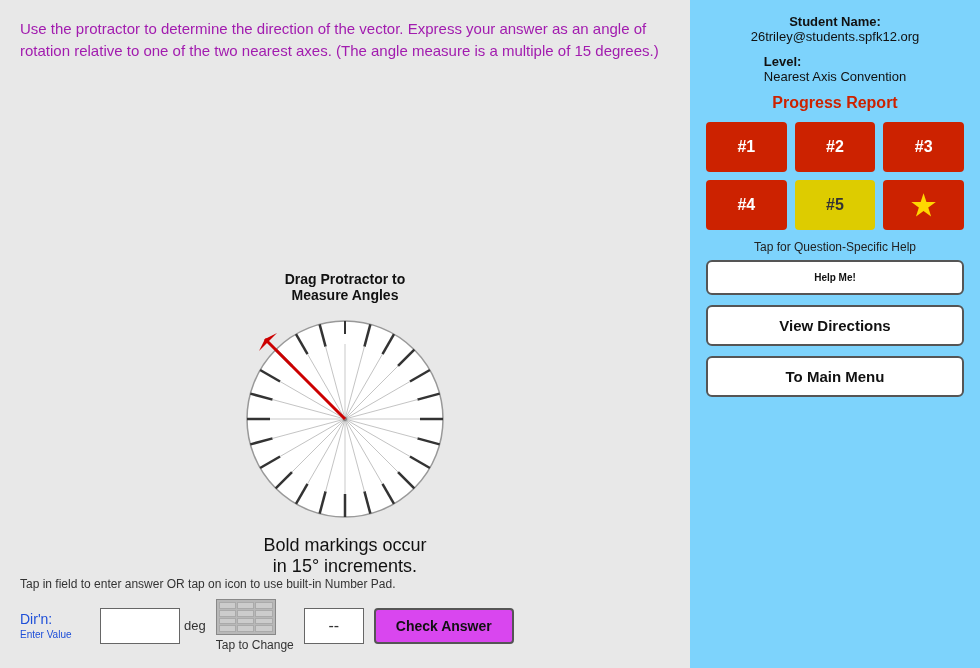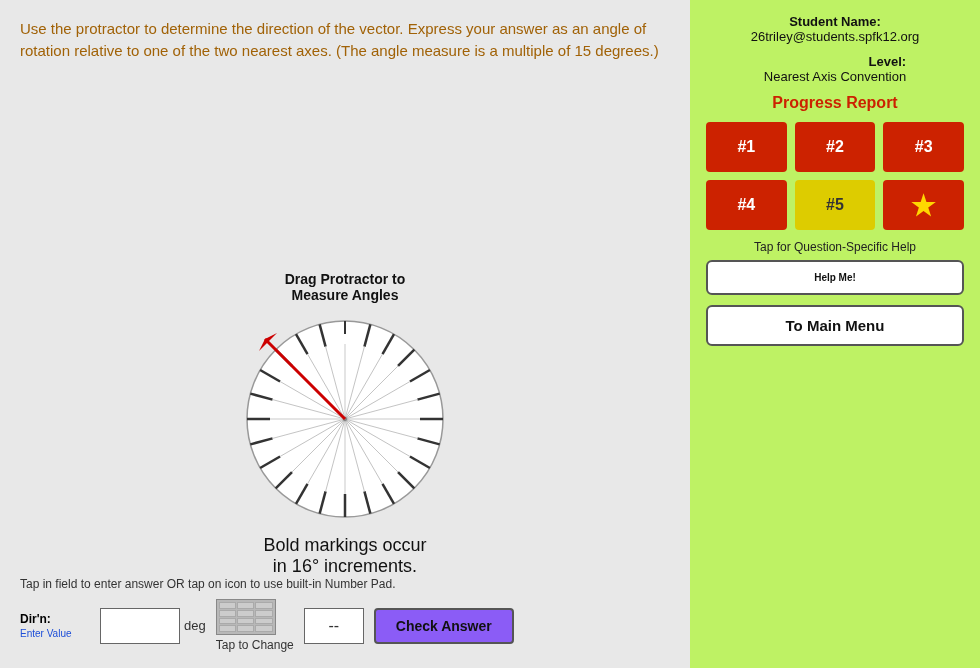--- a/index.html
+++ b/index.html
@@ -18,21 +18,21 @@
       background: #e8e8e8;
       padding: 18px 20px 10px 20px;
       position: relative;
       display: flex;
       flex-direction: column;
     }
 
     .instructions {
       font-size: 15px;
       line-height: 1.45;
-      color: #a16207;
+      color: #a21caf;
       margin-bottom: 4px;
     }
 
     .protractor-area {
       display: flex;
       flex-direction: column;
       align-items: center;
       flex: 1;
       position: relative;
       justify-content: flex-end;
@@ -84,23 +84,23 @@
 
     .dir-label-col {
       display: flex;
       flex-direction: column;
       align-items: flex-start;
       gap: 2px;
       width: 70px;
     }
 
     .dir-label {
-      font-size: 12px;
-      font-weight: bold;
-      color: #000000;
+      font-size: 14px;
+      font-weight: normal;
+      color: #1d4ed8;
     }
 
     .value-label {
       font-size: 10px;
       color: #1d4ed8;
     }
 
     .deg-input-wrap {
       display: flex;
       align-items: center;
@@ -150,34 +150,34 @@
       background: white;
       border: 1px solid #666;
       display: flex;
       align-items: center;
       justify-content: center;
       font-size: 16px;
       color: #333;
     }
 
     .check-btn {
-      background: #8b5cf6;
+      background: #d946ef;
       border: 2px solid #555;
       border-radius: 4px;
       padding: 8px 20px;
       font-size: 14px;
       font-weight: bold;
       cursor: pointer;
       color: #111;
     }
 
     
     .right-panel {
       width: 290px;
-      background: #bef264;
+      background: #7dd3fc;
       padding: 14px 16px;
       display: flex;
       flex-direction: column;
       align-items: center;
       gap: 10px;
     }
 
     .student-name-label {
       font-size: 13px;
       font-weight: bold;
@@ -188,21 +188,21 @@
     .student-email {
       font-size: 13px;
       color: #111;
       text-align: center;
     }
 
     .level-label {
       font-size: 13px;
       font-weight: bold;
       color: #111;
-      text-align: right;
+      text-align: left;
     }
 
     .level-value {
       font-size: 13px;
       color: #111;
       text-align: right;
     }
 
     .progress-title {
       font-size: 16px;
@@ -356,21 +356,21 @@
           <line x1="110" y1="35" x2="110" y2="108" stroke="#bbb" stroke-width="0.8" transform="rotate(345 110 110)"></line>
         </g>
 
         <line x1="110" y1="110" x2="30" y2="30" stroke="#cc0000" stroke-width="3"></line>
         <polygon points="30,30 42,24 24,42" fill="#cc0000"></polygon>
       </svg>
     </div>
 
     <div class="bold-label">
       <span>Bold markings occur</span><br>
-      <span>in 16° increments.</span>
+      <span>in 15° increments.</span>
     </div>
   </div>
 
   <div class="bottom-section">
     <p class="tap-hint">Tap in field to enter answer OR tap on icon to use built-in Number Pad.</p>
     <div class="input-row">
       <div class="dir-label-col">
         <span class="dir-label">Dir'n:</span>
         <span class="value-label">Enter Value</span>
       </div>
@@ -421,14 +421,15 @@
     <div class="progress-cell cell-red">#4</div>
     <div class="progress-cell cell-yellow">#5</div>
     <div class="progress-cell cell-star">★</div>
   </div>
 
   <div class="help-section">
     <div class="help-hint">Tap for Question-Specific Help</div>
     <button class="help-btn">Help Me!</button>
   </div>
 
+  <button class="view-directions-btn">View Directions</button>
   <button class="main-menu-btn">To Main Menu</button>
 </div>
 
 </body></html>

